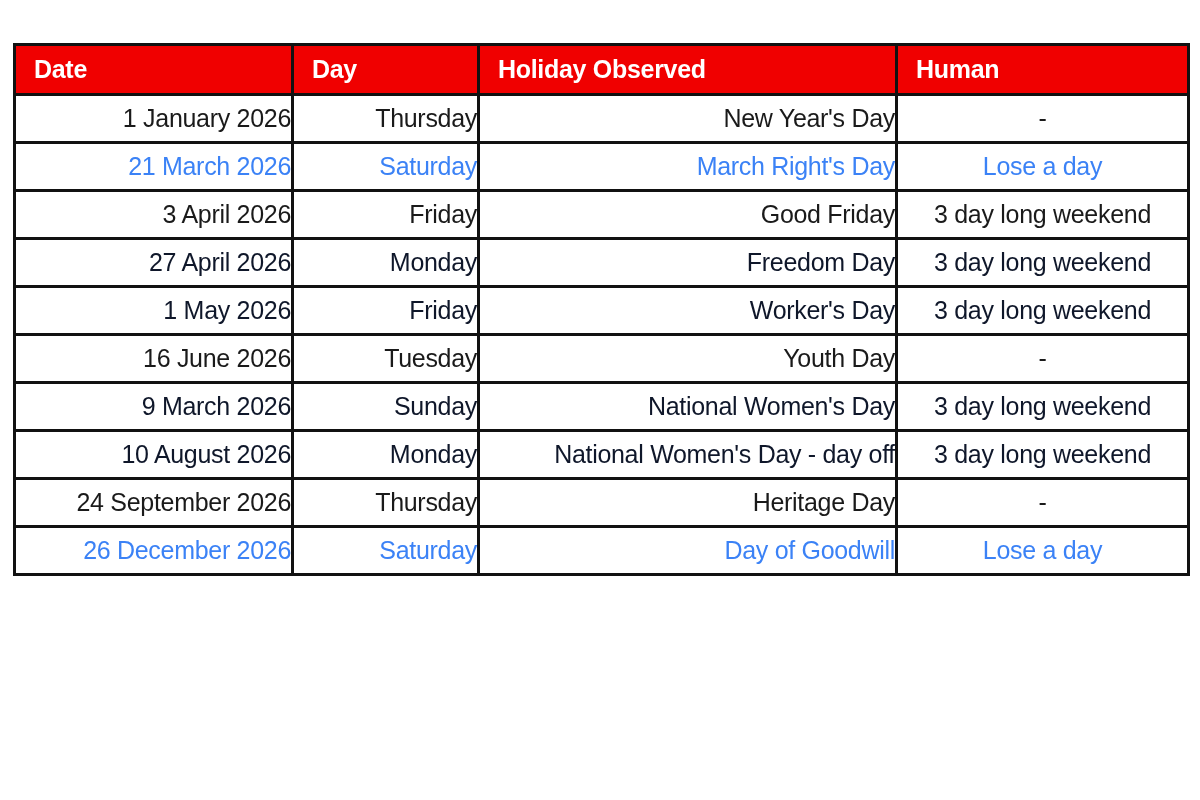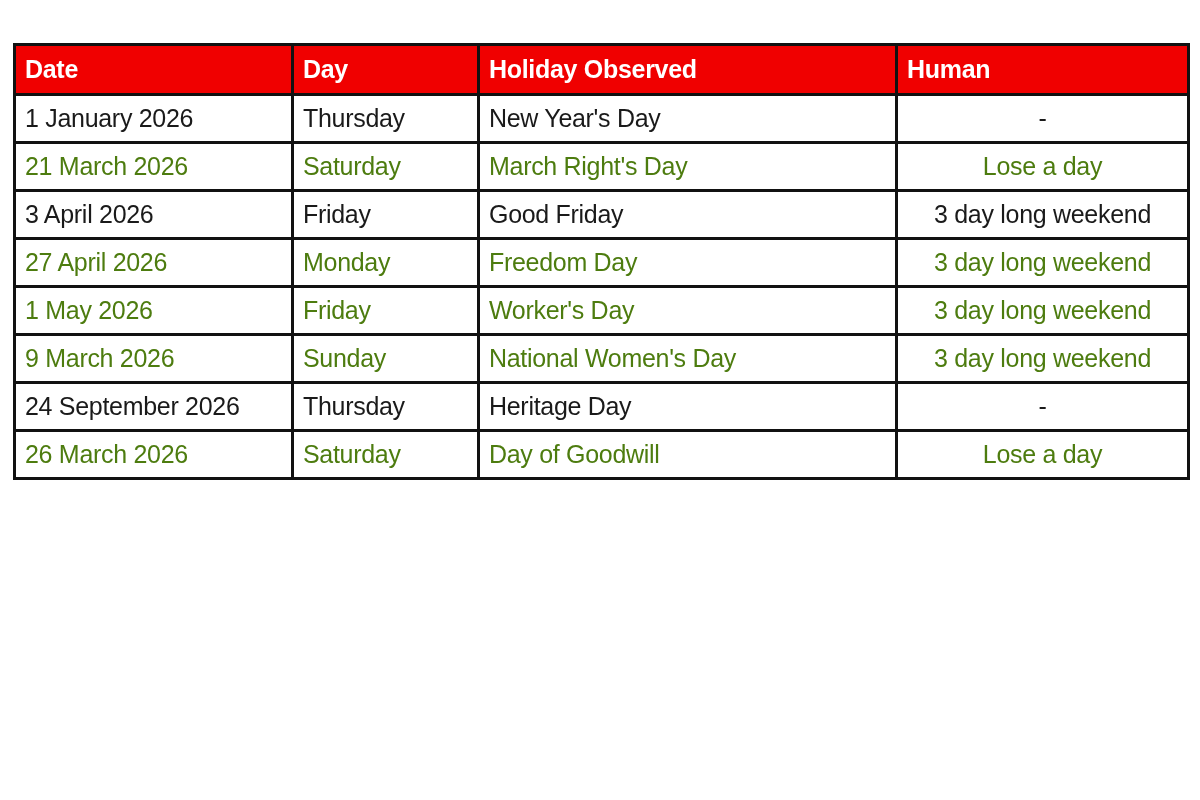--- a/index.html
+++ b/index.html
@@ -7,34 +7,34 @@
            font-family: "Liberation Sans", "DejaVu Sans", sans-serif; }
     .holiday-table {
       position: absolute; left: 13px; top: 43px;
       width: 1174px; border-collapse: collapse;
       border: 3px solid #111;
       table-layout: fixed;
     }
     .holiday-table th, .holiday-table td {
       border: 3px solid #111;
       height: 45px;
-      padding: 0 0 0 9px;
+      padding: 0 0 0 18px;
       font-size: 25px;
       text-align: left;
       white-space: nowrap;
       overflow: hidden;
       letter-spacing: -0.3px;
     }
     .holiday-table th {
       background: #f00000; color: #ffffff; font-weight: bold; height: 47px;
     }
-    .holiday-table td { color: #1a1a1a; }
+    .holiday-table td { color: #1a1a1a; text-align: right; }
     .holiday-table td.days { text-align: center; padding-left: 0; }
-    .holiday-table tr.red td { color: #4d7c0f; }
-    .holiday-table tr.green td { color: #4d7c0f; }
+    .holiday-table tr.red td { color: #3b82f6; }
+    .holiday-table tr.green td { color: #0f172a; }
     col.c1 { width: 278px; } col.c2 { width: 186px; } col.c3 { width: 418px; } col.c4 { width: 292px; }
   </style>
 </head>
 <body>
 
 <table class="holiday-table">
   <colgroup>
       <col class="c1">
       <col class="c2">
       <col class="c3">
@@ -72,32 +72,44 @@
         <td>Monday</td>
         <td>Freedom Day</td>
         <td class="days">3 day long weekend</td>
       </tr>
       <tr class="green">
         <td>1 May 2026</td>
         <td>Friday</td>
         <td>Worker's Day</td>
         <td class="days">3 day long weekend</td>
       </tr>
+      <tr>
+        <td>16 June 2026</td>
+        <td>Tuesday</td>
+        <td>Youth Day</td>
+        <td class="days">-</td>
+      </tr>
       <tr class="green">
         <td>9 March 2026</td>
         <td>Sunday</td>
         <td>National Women's Day</td>
+        <td class="days">3 day long weekend</td>
+      </tr>
+      <tr class="green">
+        <td>10 August 2026</td>
+        <td>Monday</td>
+        <td>National Women's Day - day off</td>
         <td class="days">3 day long weekend</td>
       </tr>
       <tr>
         <td>24 September 2026</td>
         <td>Thursday</td>
         <td>Heritage Day</td>
         <td class="days">-</td>
       </tr>
       <tr class="red">
-        <td>26 March 2026</td>
+        <td>26 December 2026</td>
         <td>Saturday</td>
         <td>Day of Goodwill</td>
         <td class="days">Lose a day</td>
       </tr>
     </tbody>
 </table>
 
 </body></html>

